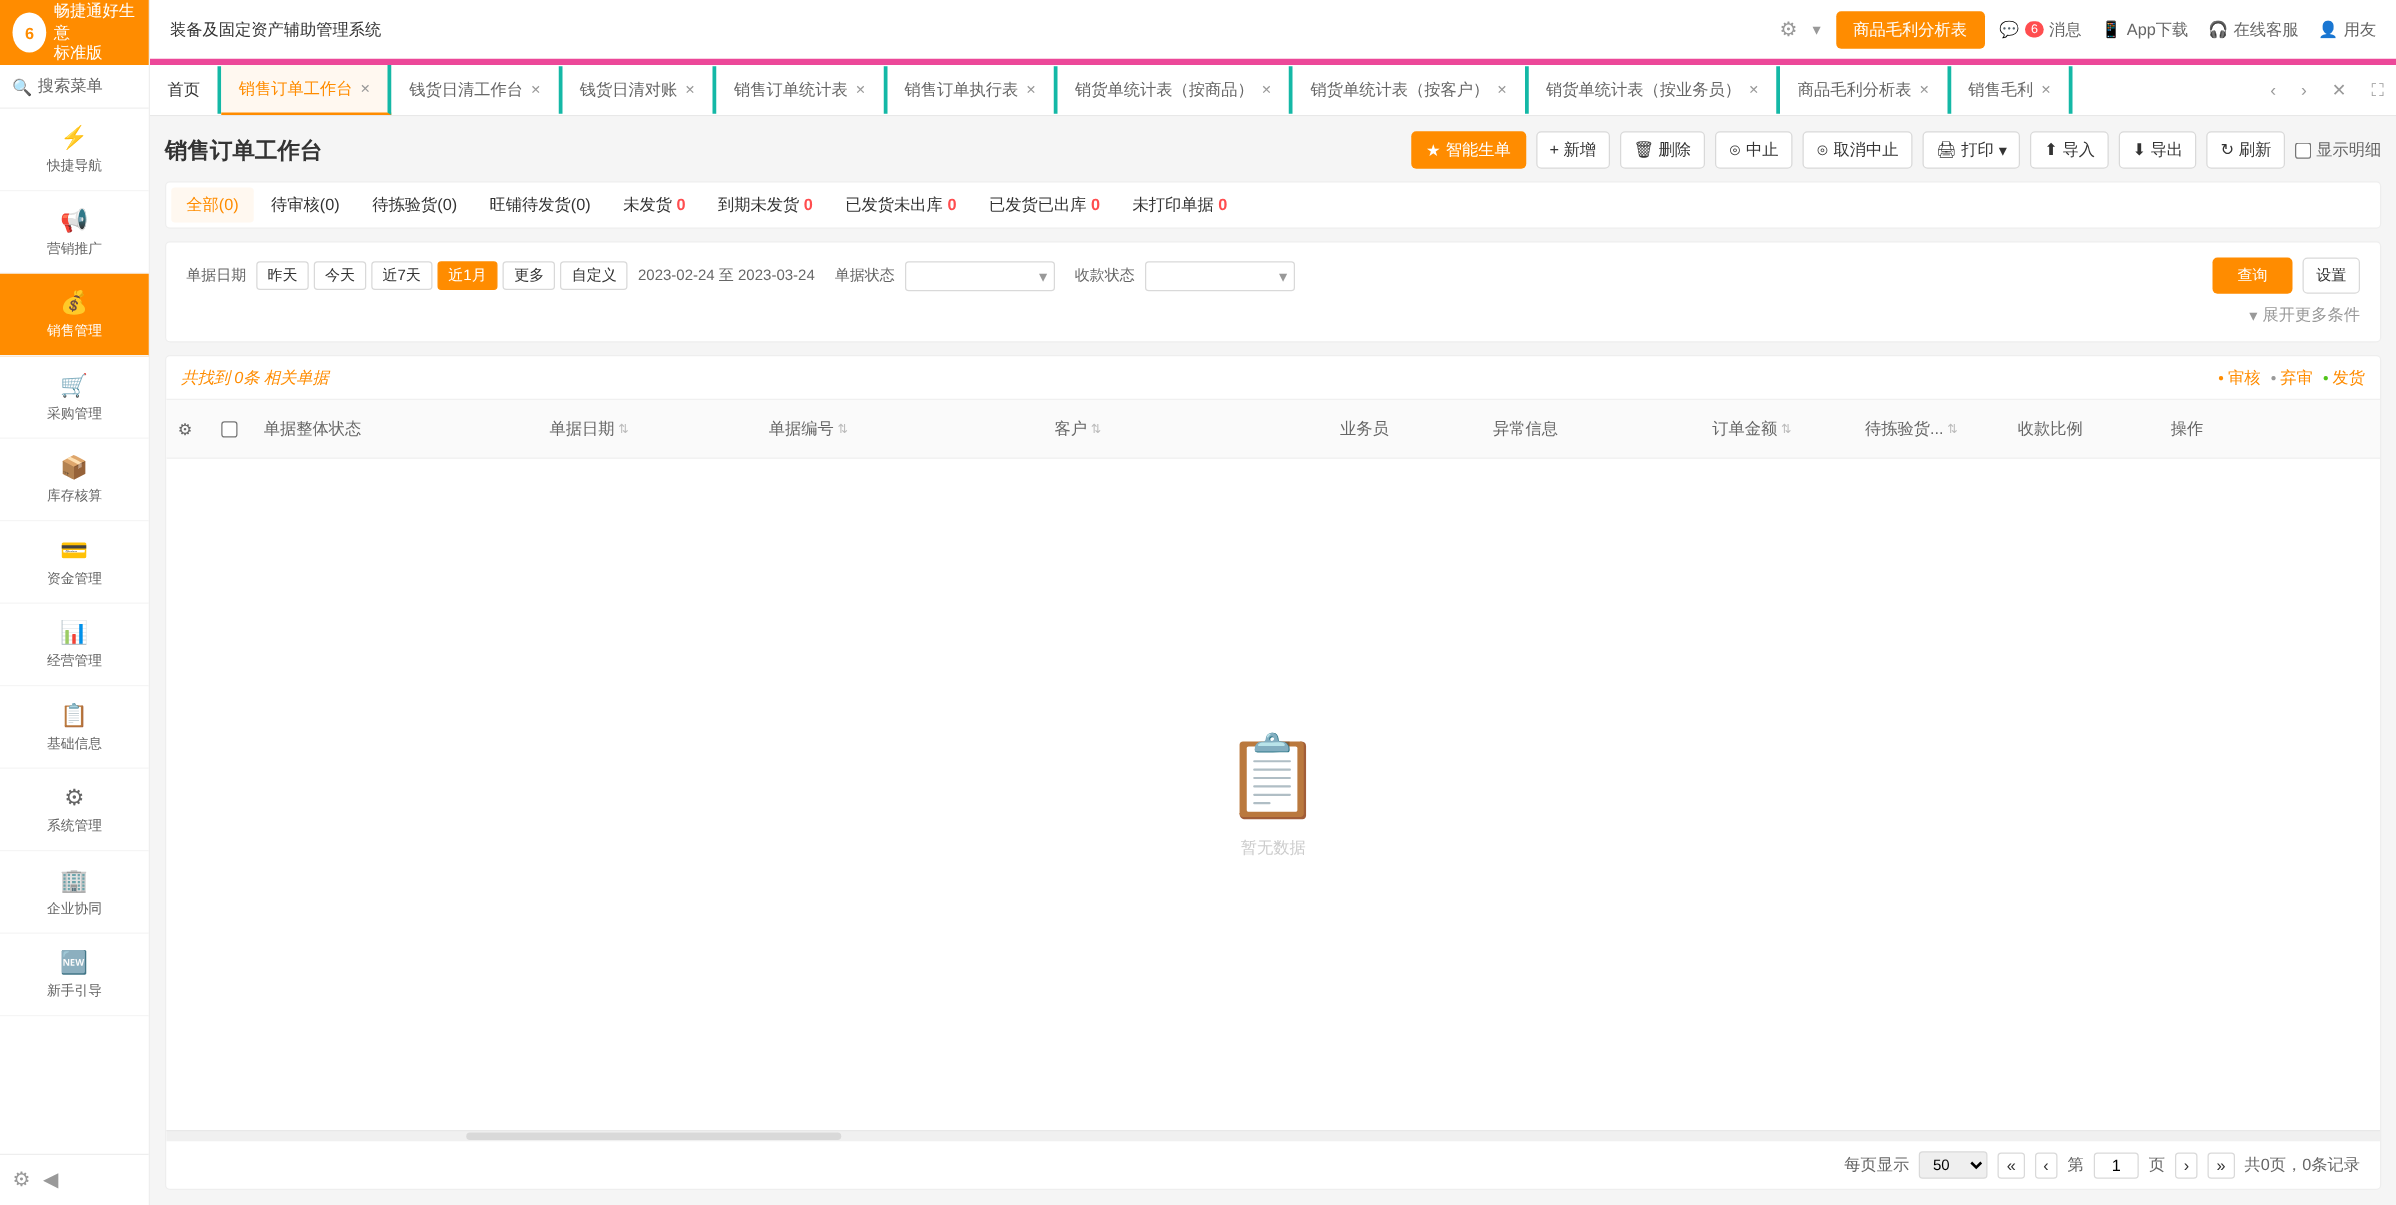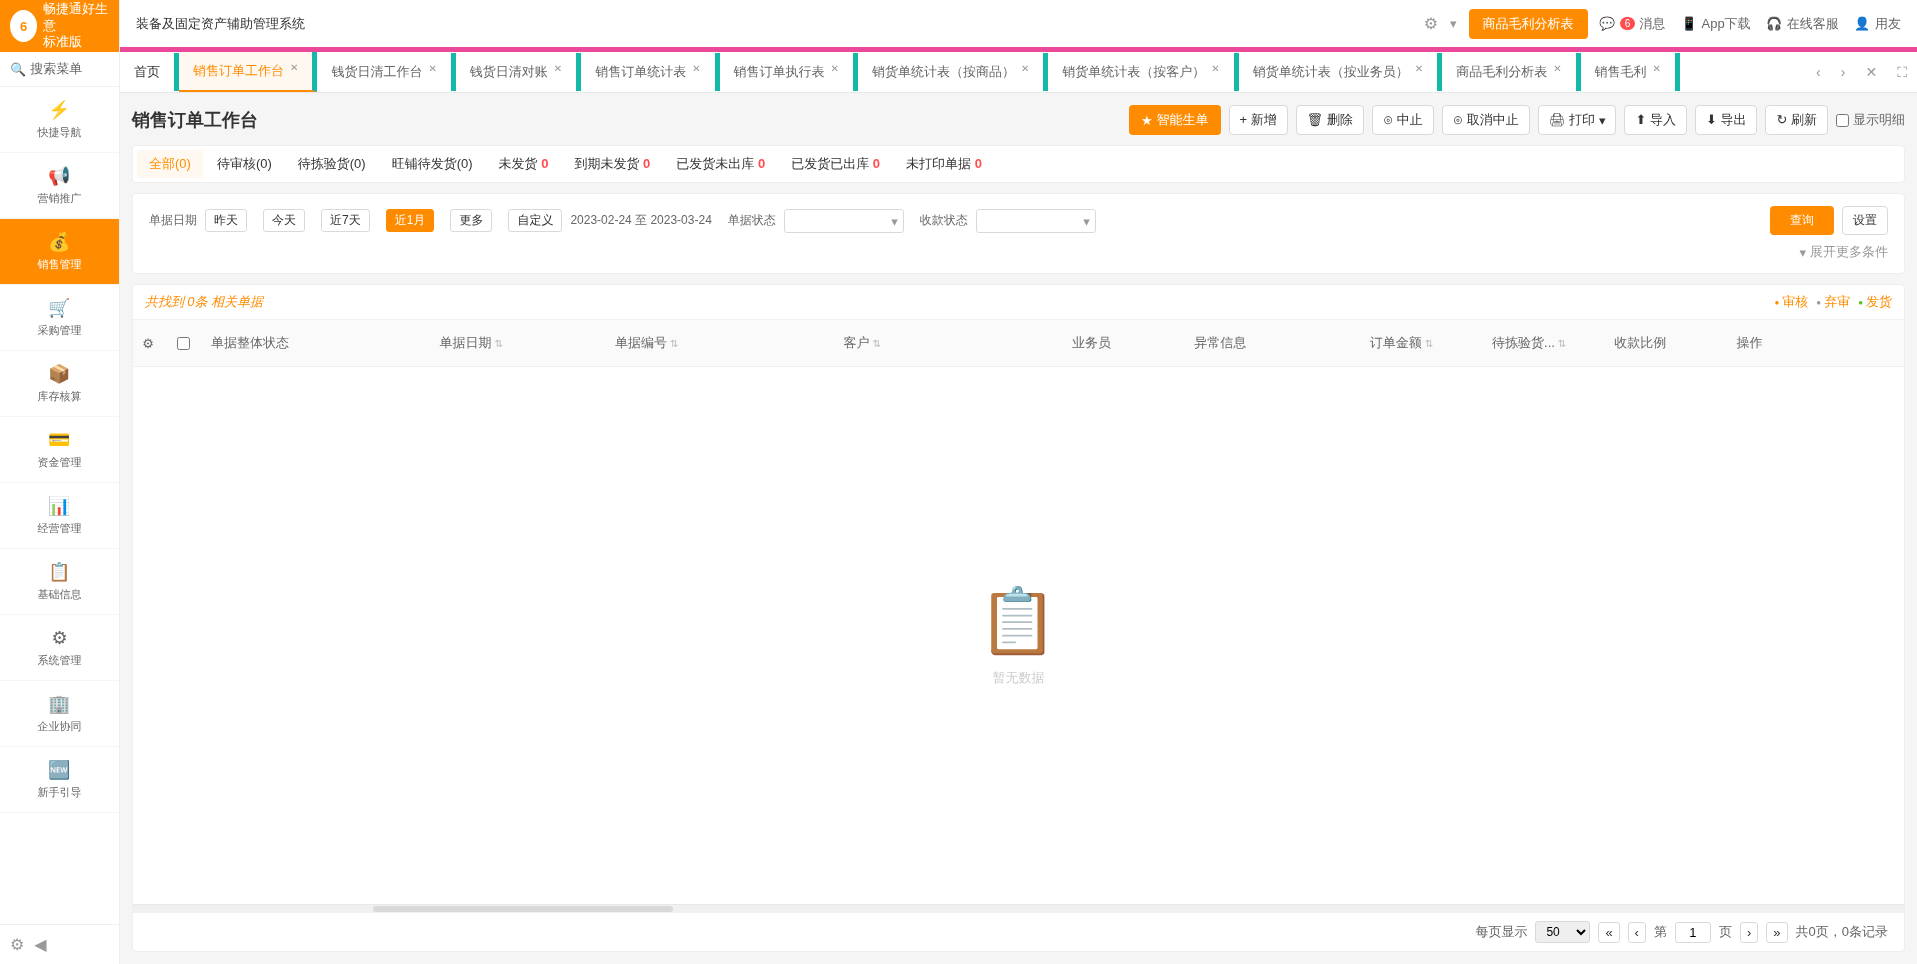--- a/index.html
+++ b/index.html
@@ -25,21 +25,21 @@
     .topbar { height: 52px; background: #fff; display: flex; align-items: center; padding: 0 16px; gap: 12px; border-bottom: 5px solid #ec4899; flex-shrink: 0; }
     .topbar-title { font-size: 13px; color: #333; flex: 1; }
     .topbar-settings { color: #999; cursor: pointer; font-size: 16px; }
     .topbar-industry-btn { background: #ff8c00; color: #fff; border: none; border-radius: 4px; padding: 6px 14px; cursor: pointer; font-size: 13px; }
     .topbar-right { display: flex; align-items: center; gap: 16px; margin-left: auto; color: #666; }
     .topbar-right-item { display: flex; align-items: center; gap: 4px; cursor: pointer; font-size: 12px; }
     .badge { background: #ff4d4f; color: #fff; border-radius: 10px; padding: 1px 5px; font-size: 10px; }
 
     
     .tabbar { background: #fff; display: flex; align-items: center; border-bottom: 1px solid #e8e8e8; flex-shrink: 0; overflow: hidden; }
-    .tab { display: flex; gap: 4px; padding: 10px 14px; cursor: pointer; color: #666; border-right: 5px solid #14b8a6; white-space: nowrap; font-size: 12px; flex-shrink: 0; }
+    .tab { display: flex; align-items: center; gap: 4px; padding: 10px 14px; cursor: pointer; color: #666; border-right: 3px solid #14b8a6; white-space: nowrap; font-size: 12px; flex-shrink: 0; }
     .tab.active { color: #ff8c00; background: #fff8f0; border-bottom: 2px solid #ff8c00; }
     .tab.home { color: #333; font-weight: 500; }
     .tab-close { color: #999; font-size: 10px; margin-left: 2px; }
     .tabbar-actions { display: flex; align-items: center; margin-left: auto; flex-shrink: 0; }
     .tabbar-action-btn { padding: 8px 10px; cursor: pointer; color: #999; font-size: 14px; }
 
     
     .page { flex: 1; background: #f5f5f5; display: flex; flex-direction: column; overflow: hidden; padding: 12px; gap: 10px; }
 
     
@@ -53,21 +53,21 @@
     .filter-tabs { display: flex; gap: 2px; background: #fff; border-radius: 4px; padding: 4px; border: 1px solid #eee; }
     .filter-tab { padding: 5px 12px; cursor: pointer; color: #333; border-radius: 3px; font-size: 12px; white-space: nowrap; }
     .filter-tab.active { background: #fff8f0; color: #ff8c00; }
     .filter-tab .red-badge { color: #ff4d4f; font-weight: bold; }
 
     
     .filter-bar { background: #fff; border-radius: 4px; padding: 12px 16px; border: 1px solid #eee; }
     .filter-row { display: flex; align-items: center; gap: 16px; flex-wrap: wrap; }
     .filter-item { display: flex; align-items: center; gap: 8px; }
     .filter-label { color: #666; font-size: 12px; white-space: nowrap; }
-    .filter-date-options { display: flex; gap: 16px; }
+    .filter-date-options { display: flex; gap: 4px; }
     .filter-date-btn { padding: 2px 8px; border: 1px solid #d9d9d9; border-radius: 3px; cursor: pointer; font-size: 12px; color: #333; background: #fff; }
     .filter-date-btn.active { background: #ff8c00; color: #fff; border-color: #ff8c00; }
     .filter-date-range { font-size: 12px; color: #666; }
     .filter-select { border: 1px solid #d9d9d9; border-radius: 3px; padding: 4px 24px 4px 8px; font-size: 12px; color: #333; background: #fff; cursor: pointer; appearance: none; min-width: 120px; position: relative; }
     .select-wrapper { position: relative; display: inline-block; }
     .select-wrapper::after { content: '▾'; position: absolute; right: 6px; top: 50%; transform: translateY(-50%); pointer-events: none; color: #999; }
     .expand-btn { display: flex; align-items: center; gap: 4px; color: #999; cursor: pointer; font-size: 12px; margin-left: auto; }
 
     
     .table-area { background: #fff; border-radius: 4px; border: 1px solid #eee; flex: 1; display: flex; flex-direction: column; overflow: hidden; }

